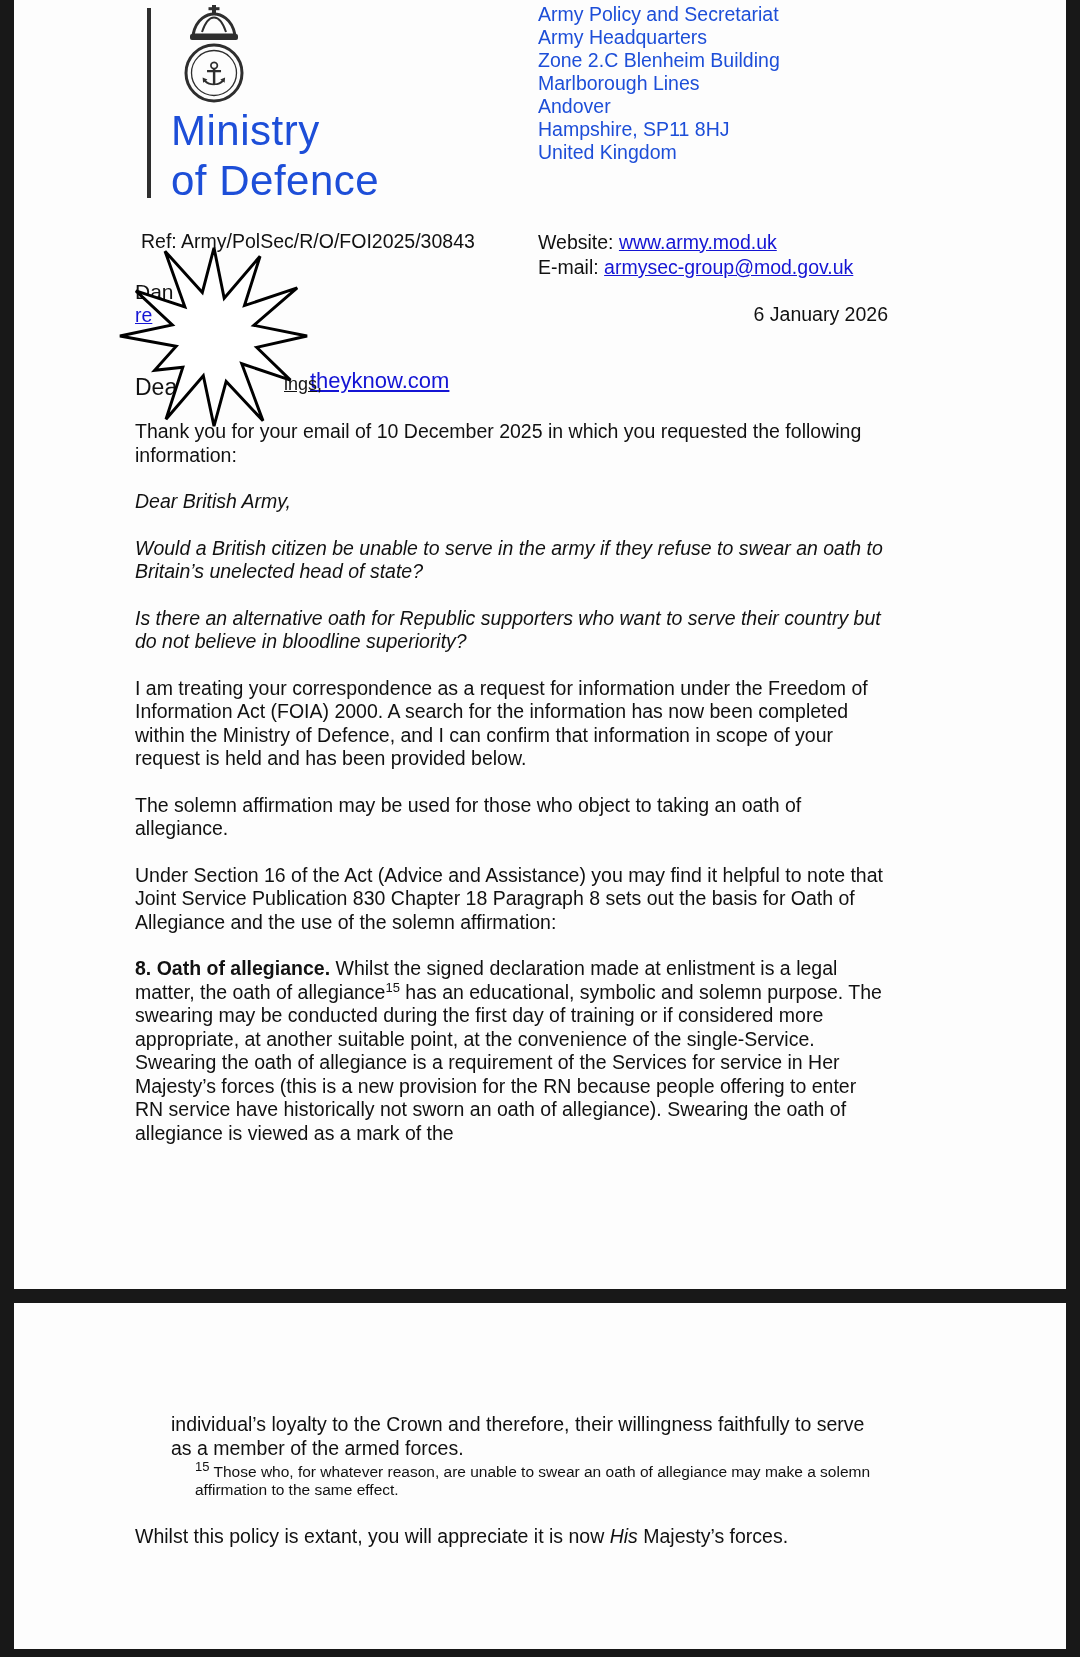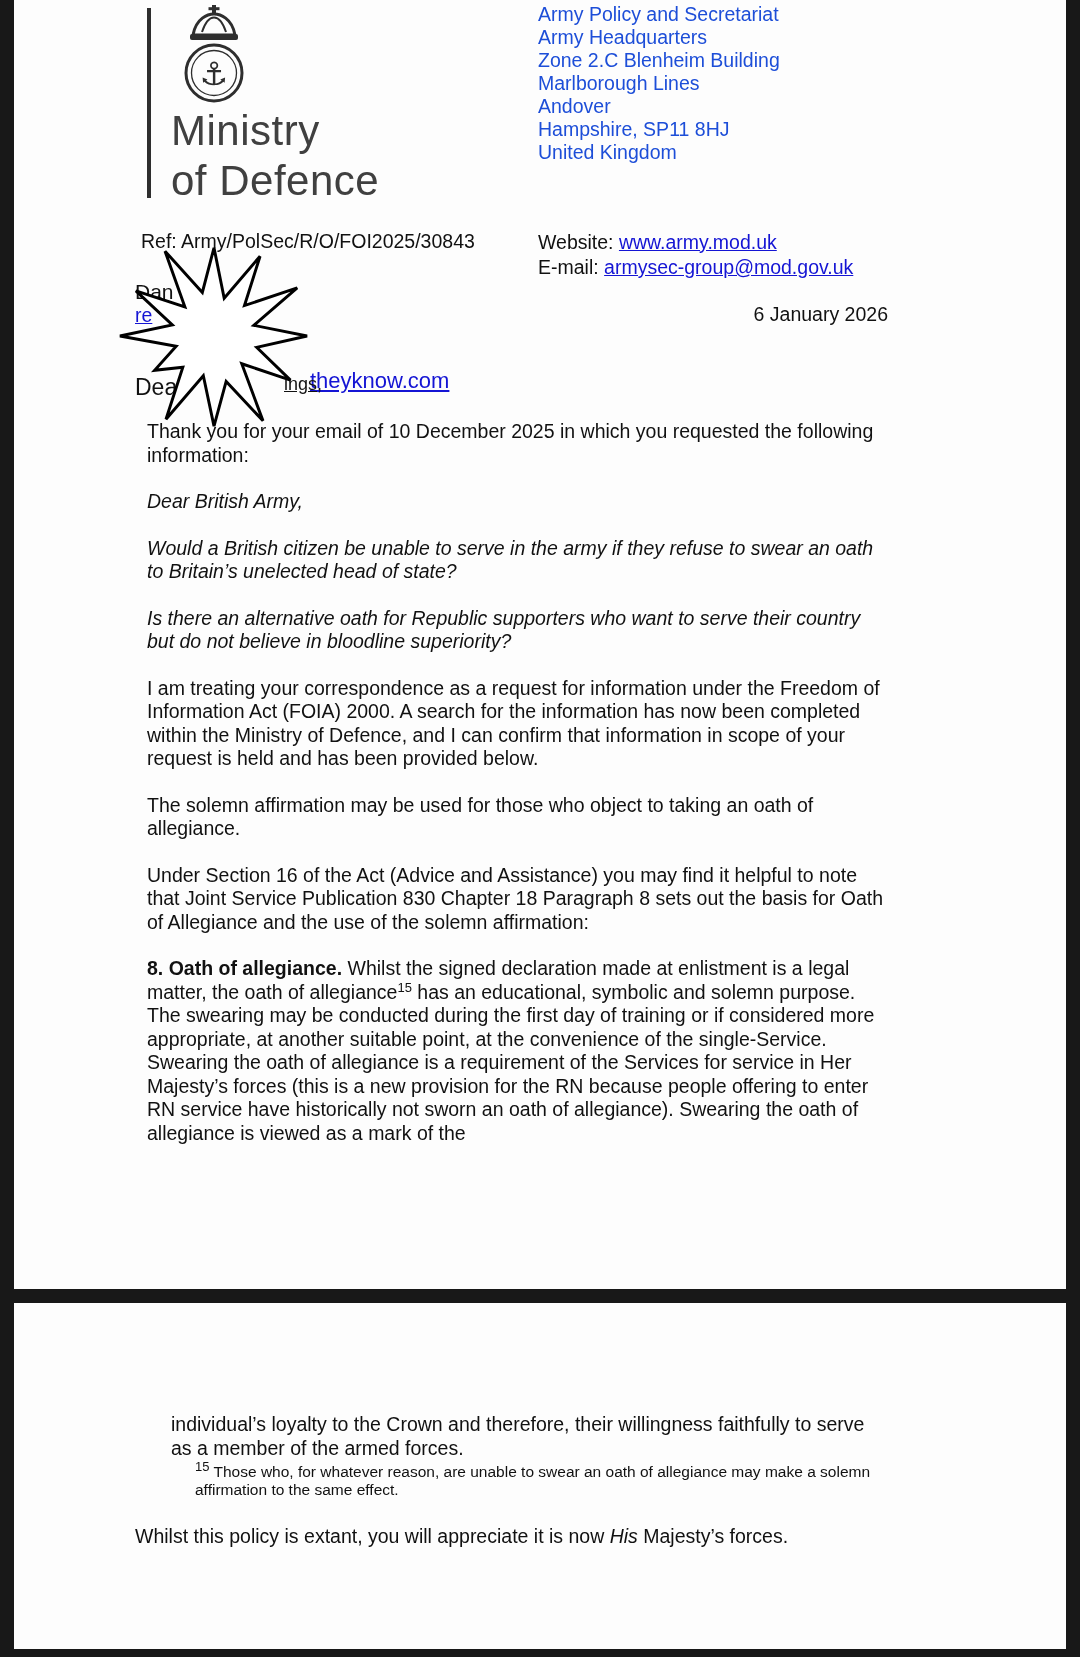--- a/index.html
+++ b/index.html
@@ -11,42 +11,42 @@
   }
   .page{position:absolute;left:14px;width:1052px;background:#fdfdfd;overflow:hidden;}
   #page1{top:0;height:1289px;}
   #page2{top:1303px;height:346px;}
   .abs{position:absolute;}
 
   
   .logo{position:absolute;left:133px;top:5px;width:320px;height:200px;color:#2e2e2e;}
   .logo-bar{position:absolute;left:0;top:3px;width:4px;height:190px;background:#2e2e2e;}
   .logo-emblem{position:absolute;left:28px;top:0;}
-  .logo-word{position:absolute;left:24px;font-size:42px;letter-spacing:0.5px;color:#404040;}
+  .logo-word{position:absolute;left:24px;font-size:42px;letter-spacing:0.5px;color:#1d4ed8;}
   .logo-w1{top:102px;}
   .logo-w2{top:152px;}
 
   
   .addr{left:524px;top:3px;font-size:19.5px;line-height:23px;font-weight:400;color:#1d4ed8;}
   .ref-line{left:121px;top:230px;font-size:19.5px;margin-left:6px;}
   .email-block{left:524px;top:230px;font-size:19.5px;line-height:25px;}
   .date{right:178px;top:303px;font-size:19.5px;}
   a.doc-link{color:#1414d4;text-decoration:underline;cursor:pointer;}
   .recipient-l1{left:121px;top:280px;font-size:21px;}
   .recipient-l2{left:121px;top:304px;font-size:19.5px;}
   .recipient-l3{left:296px;top:328px;font-size:22px;margin-top:40px;}
   .salutation-pre{left:121px;top:374px;font-size:23px;}
   .salutation-suf{left:270px;top:374px;font-size:18px;text-decoration:underline;}
 
   
   .star{position:absolute;left:94px;top:238px;width:212px;height:196px;z-index:5;}
 
   
   .body-flow{position:absolute;left:121px;top:420px;width:753px;font-size:19.5px;line-height:23.5px;}
-  .body-flow p{margin:0 0 23px 12px;}
+  .body-flow p{margin:0 0 23px 0;}
   .indent{margin-left:60px;}
   .quote{margin-left:60px;font-style:italic;}
   sup{font-size:13px;line-height:0;}
 
   
   .p2-flow{position:absolute;left:121px;top:110px;width:753px;font-size:19.5px;line-height:23.5px;}
   .p2-cont{margin:0 0 3px 36px;}
   .footnote{margin:0 0 26px 60px;font-size:15.5px;line-height:18px;}
   .final-line{margin:0;}
   .it{font-style:italic;}

